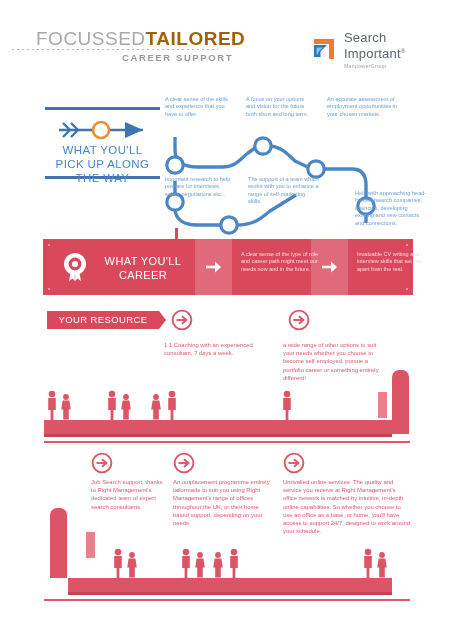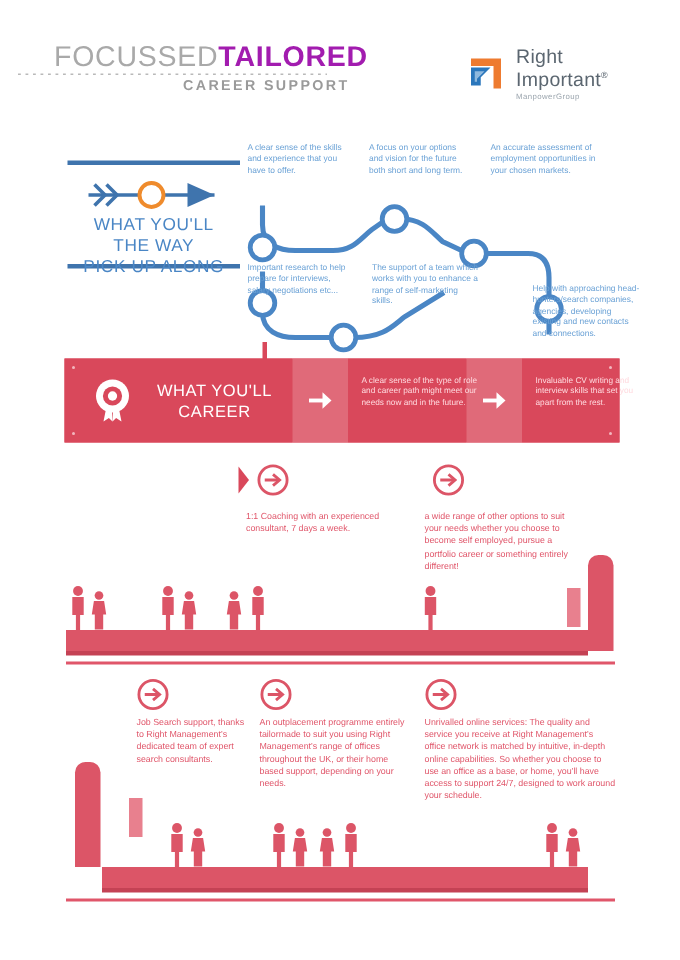--- a/index.html
+++ b/index.html
@@ -11,21 +11,21 @@
   .page{position:relative;width:453px;height:640px;background:#fff;}
 
   
   .header{position:absolute;left:0;top:0;width:453px;height:82px;}
   .hl-dots{position:absolute;left:12px;top:49px;width:206px;height:1px;
     background-image:linear-gradient(to right,#b9b9b9 0 2px,transparent 2px 5px);
     background-size:5px 1px;}
   .brand-line1{position:absolute;left:36px;top:29px;letter-spacing:.5px;
     font-size:19px;line-height:20px;white-space:nowrap;}
   .brand-focussed{color:#a9a9a9;font-weight:400;text-align:center;}
-  .brand-tailored{color:#a21caf;font-weight:700;}
+  .brand-tailored{color:#a16207;font-weight:700;}
   .brand-line2{position:absolute;left:122px;top:52px;font-size:9.5px;
     letter-spacing:1.6px;color:#9a9a9a;font-weight:700;white-space:nowrap;}
 
   .logo{position:absolute;left:310px;top:33px;width:130px;height:44px;}
   .logo-mark{position:absolute;left:0;top:2px;width:28px;height:28px;}
   .logo-txt{position:absolute;left:34px;top:-2px;}
   .logo-t1,.logo-t2{color:#5b6670;font-size:13px;line-height:13.5px;
     font-weight:400;letter-spacing:.2px;}
   .logo-t2{position:relative;}
   .logo-reg{font-size:6px;vertical-align:super;}
@@ -119,43 +119,43 @@
     </div>
     <div class="brand-line2">CAREER SUPPORT</div>
 
     <div class="logo">
       <svg class="logo-mark" viewBox="0 0 28 28">
         <path d="M4 4 H24 V24 H19 V9 H4 Z" fill="#ee7b30"></path>
         <path d="M4 10 H17 L10.5 16.5 V22 H4 Z" fill="#2b77bc"></path>
         <path d="M6.5 12.5 H13 L8 17.5 V19.5 H6.5 Z" fill="#8fb9de"></path>
       </svg>
       <div class="logo-txt">
-        <div class="logo-t1">Right</div>
+        <div class="logo-t1">Search</div>
         <div class="logo-t2"><span>Important</span><span class="logo-reg">®</span></div>
         <div class="logo-sub">ManpowerGroup</div>
       </div>
     </div>
   </div>
 
   <div class="journey">
     <div class="jt-rule rule-top"></div>
     <div class="jt-rule rule-bot"></div>
 
     <svg class="arrowicon" viewBox="0 0 92 22">
       <line x1="2" y1="11" x2="86" y2="11" stroke="#3f74ad" stroke-width="2.4"></line>
       <polyline points="6,4 13,11 6,18" fill="none" stroke="#3f74ad" stroke-width="2.4"></polyline>
       <polyline points="14,4 21,11 14,18" fill="none" stroke="#3f74ad" stroke-width="2.4"></polyline>
       <polygon points="68,3 86,11 68,19" fill="#3f74ad"></polygon>
       <circle cx="44" cy="11" r="8" fill="#fff" stroke="#ef8b2c" stroke-width="2.6"></circle>
     </svg>
 
     <div class="jt-title">
       <div>WHAT YOU'LL</div>
+      <div>PICK UP ALONG</div>
       <div>THE WAY</div>
-      <div>PICK UP ALONG</div>
     </div>
   </div>
 
   <svg class="journey-svg" style="top:95px;" viewBox="0 0 453 180">
     <g fill="none" stroke="#4a86c5" stroke-width="3.4">
       <path d="M175,55 L175,42"></path>
       <path d="M175,55 C175,68 186,72 197,72 L222,72"></path>
       <path d="M222,72 C236,72 240,64 248,58 L258,51"></path>
       <path d="M268,51 C282,51 288,60 295,66 L312,74"></path>
       <path d="M320,74 L352,74 C362,74 366,80 366,90 L366,104"></path>
@@ -213,20 +213,23 @@
     </svg>
     <svg class="ach-ar ach-ar2" viewBox="0 0 18 18">
       <line x1="2" y1="9" x2="14" y2="9" stroke="#fff" stroke-width="2.6"></line>
       <polygon points="11,3.5 17,9 11,14.5" fill="#fff"></polygon>
     </svg>
 
     <div class="ach-txt ach-t1">A clear sense of the type of role and career path might meet our needs now and in the future.</div>
     <div class="ach-txt ach-t2">Invaluable CV writing and interview skills that set you apart from the rest.</div>
   </div>
 
+  <div class="res-band">
+    <div class="res-label">YOUR RESOURCE</div>
+  </div>
   <div class="res-band-tip"></div>
 
   <svg class="circ-arrow" style="left:171px;top:309px;" viewBox="0 0 22 22">
     <circle cx="11" cy="11" r="9.4" fill="none" stroke="#dc5567" stroke-width="1.9"></circle>
     <line x1="5.5" y1="11" x2="14.5" y2="11" stroke="#dc5567" stroke-width="1.9"></line>
     <polyline points="11,7.2 15.4,11 11,14.8" fill="none" stroke="#dc5567" stroke-width="1.9"></polyline>
   </svg>
   <svg class="circ-arrow" style="left:288px;top:309px;" viewBox="0 0 22 22">
     <circle cx="11" cy="11" r="9.4" fill="none" stroke="#dc5567" stroke-width="1.9"></circle>
     <line x1="5.5" y1="11" x2="14.5" y2="11" stroke="#dc5567" stroke-width="1.9"></line>

